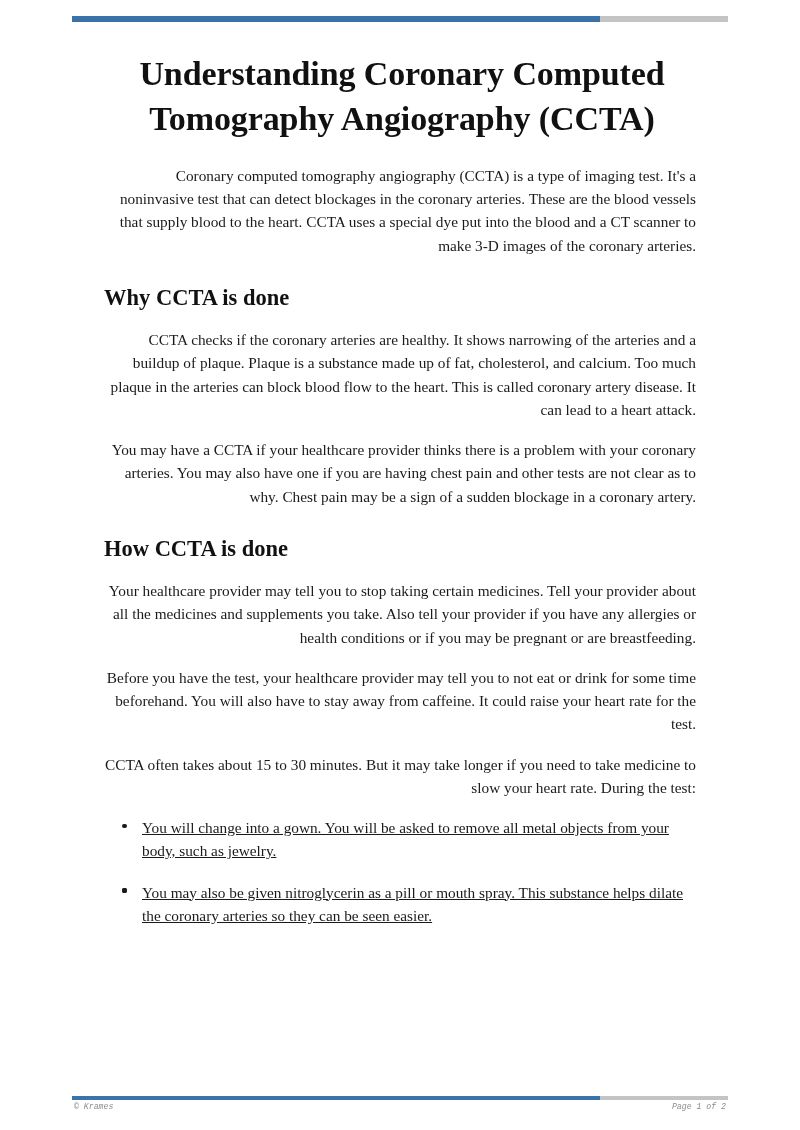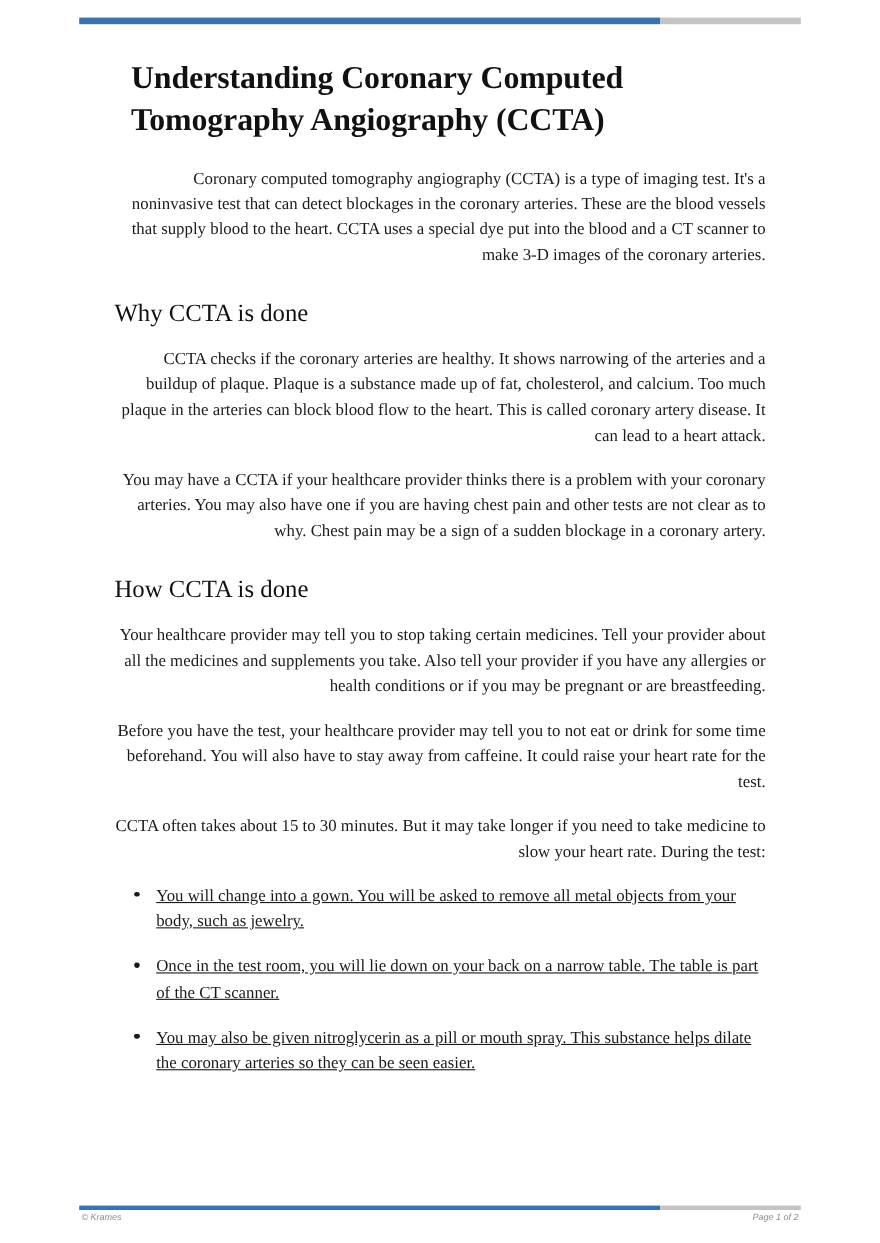--- a/index.html
+++ b/index.html
@@ -30,31 +30,32 @@
 
   
   .page {
     position: absolute;
     left: 104px;
     top: 52px;
     width: 592px;
   }
 
   .doc-title {
-    font-size: 29px;
+    font-size: 34px;
     font-weight: bold;
     line-height: 1.32;
     letter-spacing: -0.1px;
-    margin: 0 0 22px 15px;
+    margin: 0 0 22px 4px;
     color: #111111;
+    text-align: center;
   }
 
   .section-heading {
     font-size: 22.5px;
-    font-weight: normal;
+    font-weight: bold;
     line-height: 1.3;
     margin: 26px 0 16px 0;
     color: #111111;
   }
 
   p.body-text {
     font-size: 15.3px;
     line-height: 1.52;
     margin: 0 0 17px 0;
     text-align: right;
@@ -93,21 +94,21 @@
     display: flex;
   }
   .footer {
     position: absolute;
     left: 72px;
     top: 1102px;
     width: 656px;
     display: flex;
     justify-content: space-between;
     align-items: center;
-    font-family: Liberation Sans, sans-serif;
+    font-family: Liberation Mono, monospace;
     font-style: italic;
     font-size: 8.2px;
     color: #8c8c8c;
   }
   .footer .copyright { padding-left: 2px; }
   .footer .page-number { padding-right: 2px; }
 </style>
 </head>
 <body>
 
@@ -131,24 +132,20 @@
   <p class="body-text">Before you have the test, your healthcare provider may tell you to not eat or drink for some time beforehand. You will also have to stay away from caffeine. It could raise your heart rate for the test.</p>
   <p class="body-text">CCTA often takes about 15 to 30 minutes. But it may take longer if you need to take medicine to slow your heart rate. During the test:</p>
 
   <ul class="steps">
     <li>
       <span class="bullet-dot"></span>
       <span>You will change into a gown. You will be asked to remove all metal objects from your body, such as jewelry.</span>
     </li>
     <li>
       <span class="bullet-dot"></span>
-      <span>Once in the test room, you will lie down on your back on a narrow table. The table is part of the CT scanner.</span>
-    </li>
-    <li>
-      <span class="bullet-dot"></span>
     </li>
     <li>
       <span class="bullet-dot"></span>
       <span>You may also be given nitroglycerin as a pill or mouth spray. This substance helps dilate the coronary arteries so they can be seen easier.</span>
     </li>
 
   </ul>
 
 </div>
 

